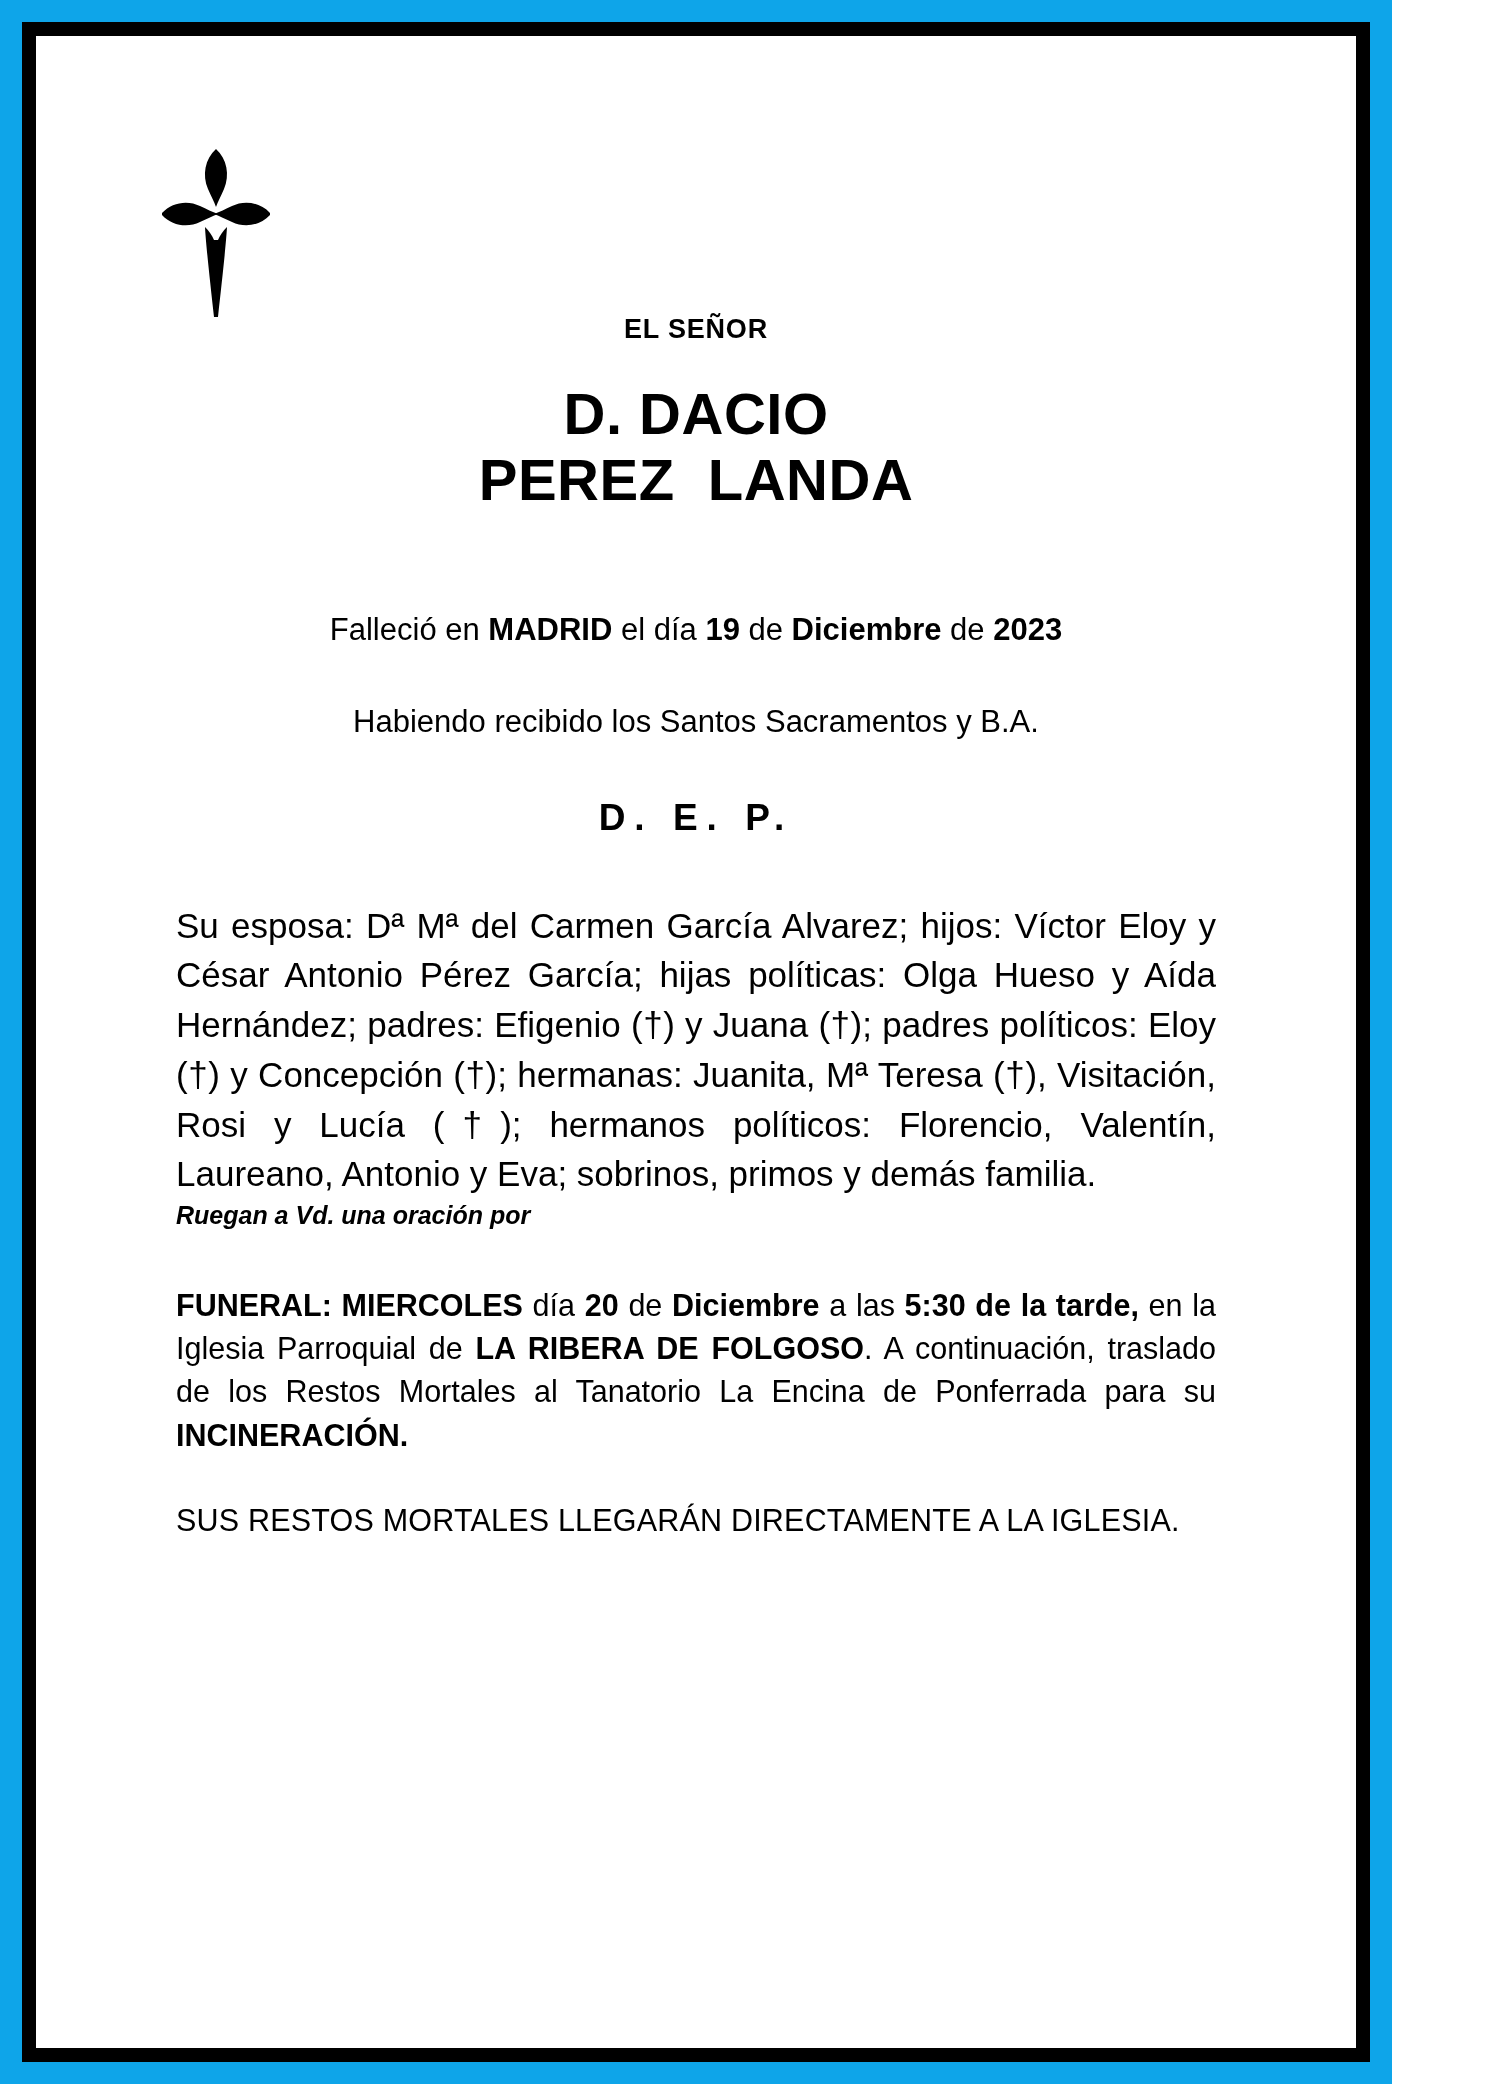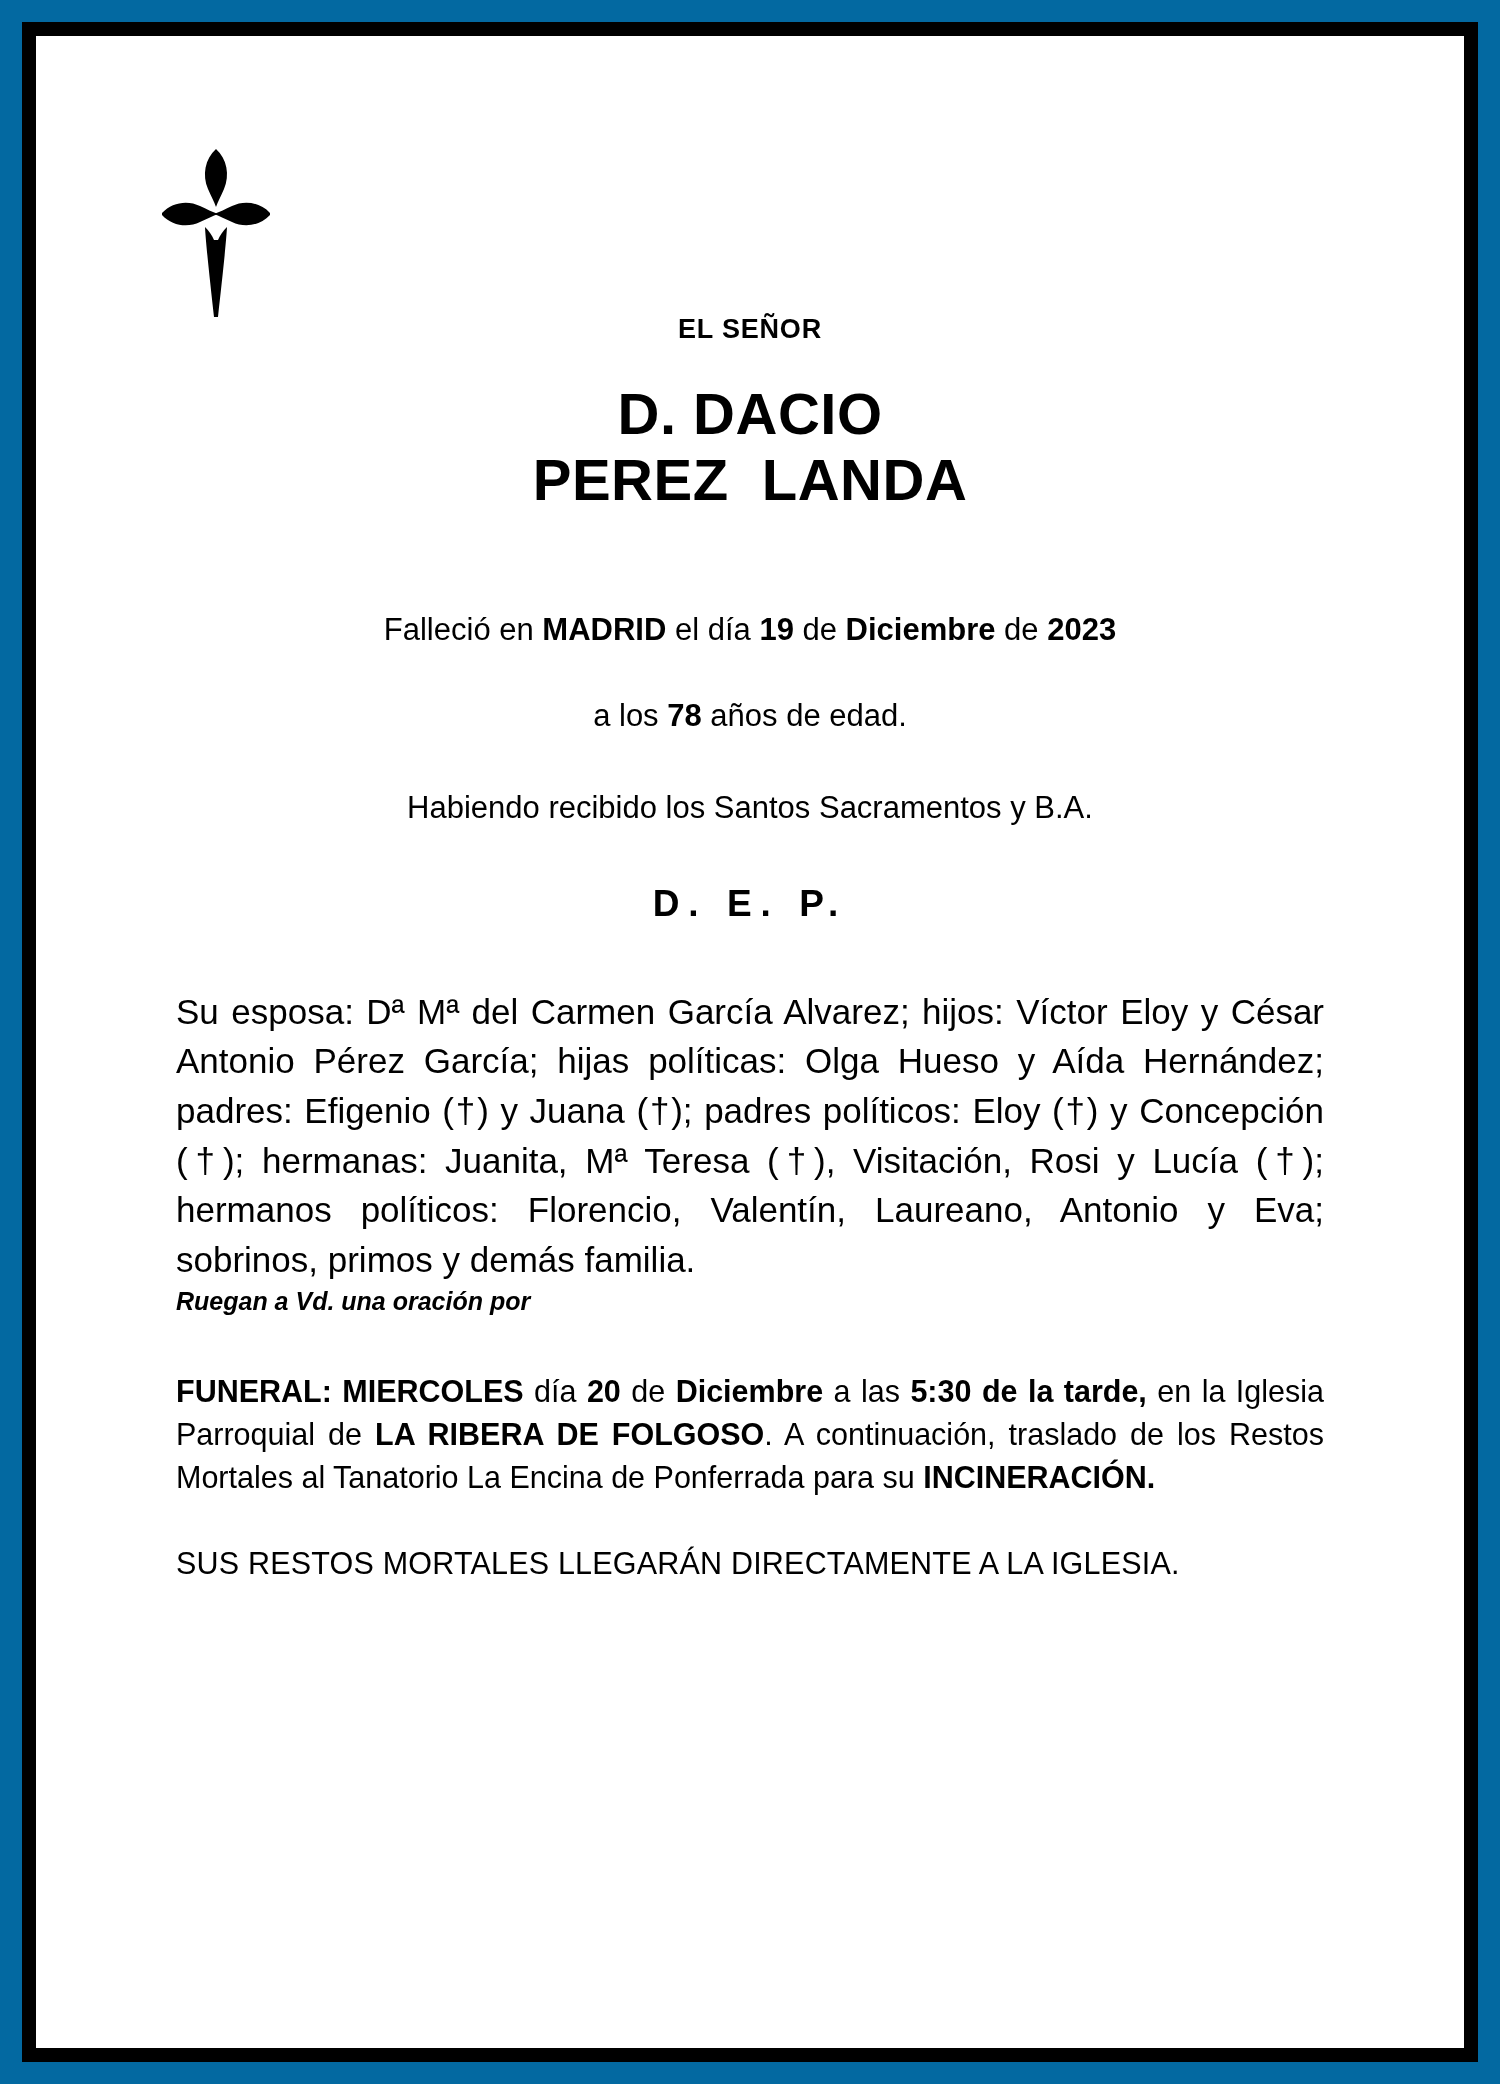--- a/index.html
+++ b/index.html
@@ -4,23 +4,23 @@
 <style>
   html, body {
     margin: 0;
     padding: 0;
     background: #ffffff;
   }
   body {
     font-family: "Liberation Sans", sans-serif;
   }
   .page {
-    width: 1500px;
+    width: 1392px;
     height: 2084px;
-    background: #0369a1;
+    background: #0ea5e9;
     position: relative;
     box-sizing: border-box;
     padding: 22px;
     overflow: hidden;
   }
   .frame {
     width: 100%;
     height: 100%;
     border: 14px solid #000000;
     box-sizing: border-box;
@@ -155,23 +155,20 @@
 
       <div class="name-block">
         <div class="name-line">D. DACIO</div>
         <div class="name-line">PEREZ  LANDA</div>
       </div>
 
       <div class="detail d1">
         <span>Falleció en </span><b>MADRID</b><span> el día </span><b>19</b><span> de </span><b>Diciembre</b><span> de </span><b>2023</b>
       </div>
 
-      <div class="detail d2">
-        <span class="nb">a los  </span><b>78</b><span class="nb">  años de edad.</span>
-      </div>
 
       <div class="detail d3">Habiendo recibido los Santos Sacramentos y B.A.</div>
 
       <div class="dep">D.  E.  P.</div>
 
       <div class="family">Su esposa: Dª Mª del Carmen García Alvarez; hijos: Víctor Eloy y César Antonio Pérez García; hijas políticas: Olga Hueso y Aída Hernández; padres: Efigenio (†) y Juana (†); padres políticos: Eloy (†) y Concepción (†); hermanas: Juanita, Mª Teresa (†), Visitación, Rosi y Lucía (†); hermanos políticos: Florencio, Valentín, Laureano, Antonio y Eva; sobrinos, primos y demás familia.</div>
 
       <div class="prayer">
         <div>Ruegan a Vd. una oración por</div>
       </div>

